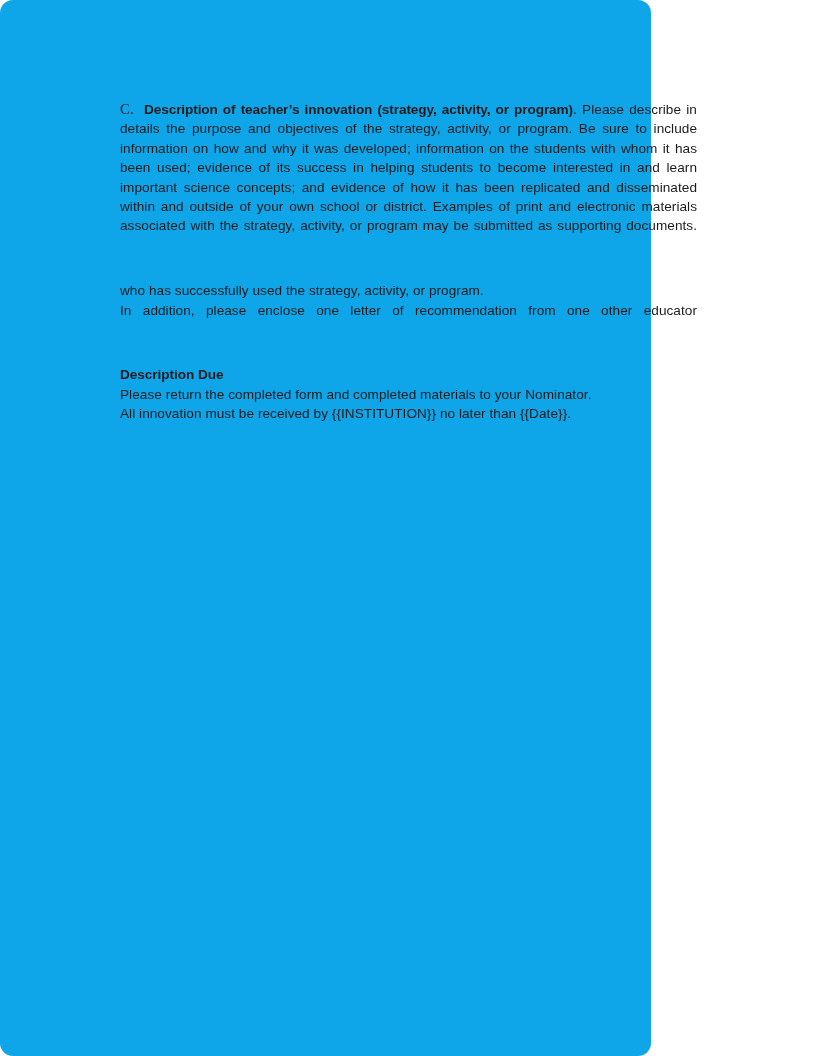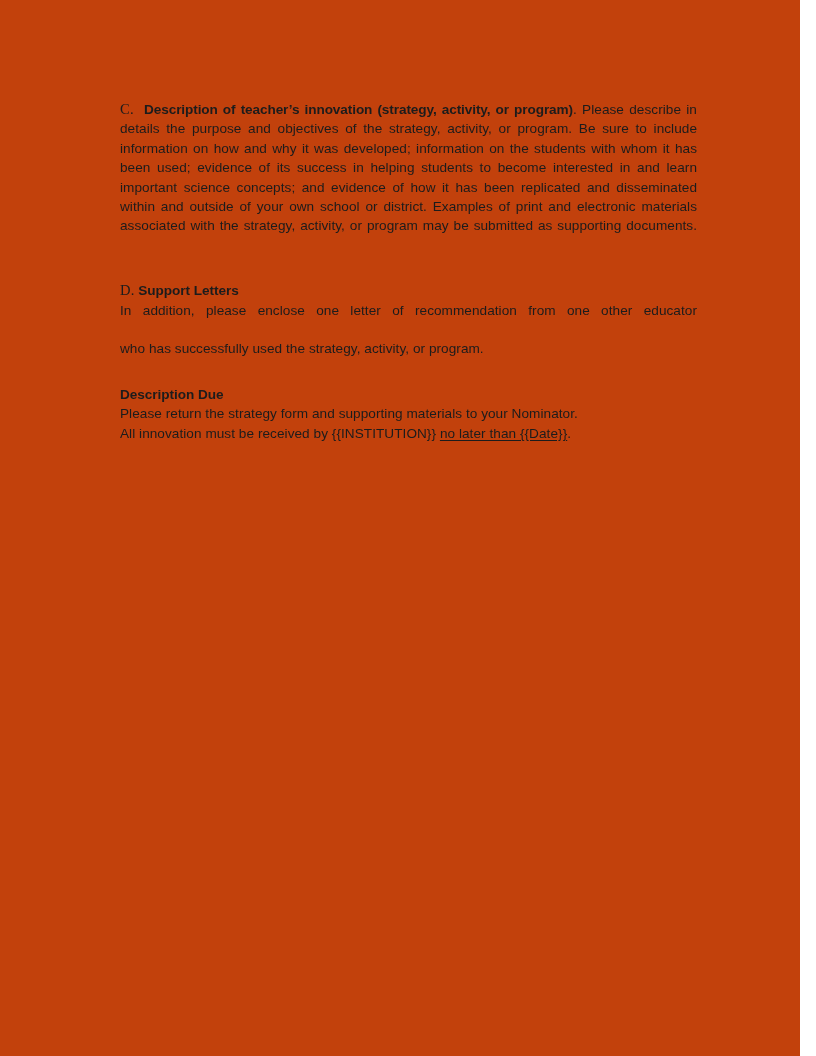--- a/index.html
+++ b/index.html
@@ -14,23 +14,24 @@
     overflow: hidden;
     font-family: "Liberation Sans", sans-serif;
     color: #1c1c1c;
     -webkit-font-smoothing: antialiased;
   }
 
   .page {
     position: absolute;
     left: 0;
     top: 0;
-    width: 800px;
+    width: 651px;
     height: 1056px;
-    background: #c2410c;
+    background: #0ea5e9;
+    border-radius: 13px;
   }
 
   .content {
     position: absolute;
     left: 120px;
     top: 100px;
     width: 577px;
   }
 
   
@@ -75,38 +76,36 @@
     font-weight: 700;
     text-align: left;
     letter-spacing: -0.05px;
   }
 
   .block-gap {
     height: 26px;
   }
 
   .underline {
-    text-decoration: underline;
     text-underline-offset: 2px;
   }
 </style>
 </head>
 <body>
 
 <div class="page">
   <div class="content">
 
     <p class="para justified"><span class="serif-letter">C.</span><span class="bold">&nbsp; </span><span class="bold">Description of teacher’s innovation (strategy, activity, or program)</span><span>. Please describe in details the purpose and objectives of the strategy, activity, or program.  Be sure to include information on how and why it was developed; information on the students with whom it has been used; evidence of its success in helping students to become interested in and learn important science concepts; and evidence of how it has been replicated and disseminated within and outside of your own school or district.  Examples of print and electronic materials associated with the strategy, activity, or program may be submitted as supporting documents.</span></p>
 
     <div class="block-gap"></div>
 
-    <p class="heading"><span class="serif-letter">D.</span><span>&nbsp;</span><span>Support Letters</span></p>
+    <p class="para left">who has successfully used the strategy, activity, or program.</p>
     <p class="para left"><span style="display:inline-block;width:100%;text-align:justify;"><span>In addition, please enclose one letter of recommendation from one other educator</span><span style="display:inline-block;width:100%;"></span></span></p>
-    <p class="para left">who has successfully used the strategy, activity, or program.</p>
 
     <div class="block-gap"></div>
 
     <p class="heading">Description Due</p>
-    <p class="para left">Please return the strategy form and supporting materials to your Nominator.</p>
+    <p class="para left">Please return the completed form and completed materials to your Nominator.</p>
     <p class="para left"><span>All innovation must be received by {{INSTITUTION}} </span><span class="underline">no later than {{Date}}</span><span>.</span></p>
 
   </div>
 </div>
 
 </body></html>

